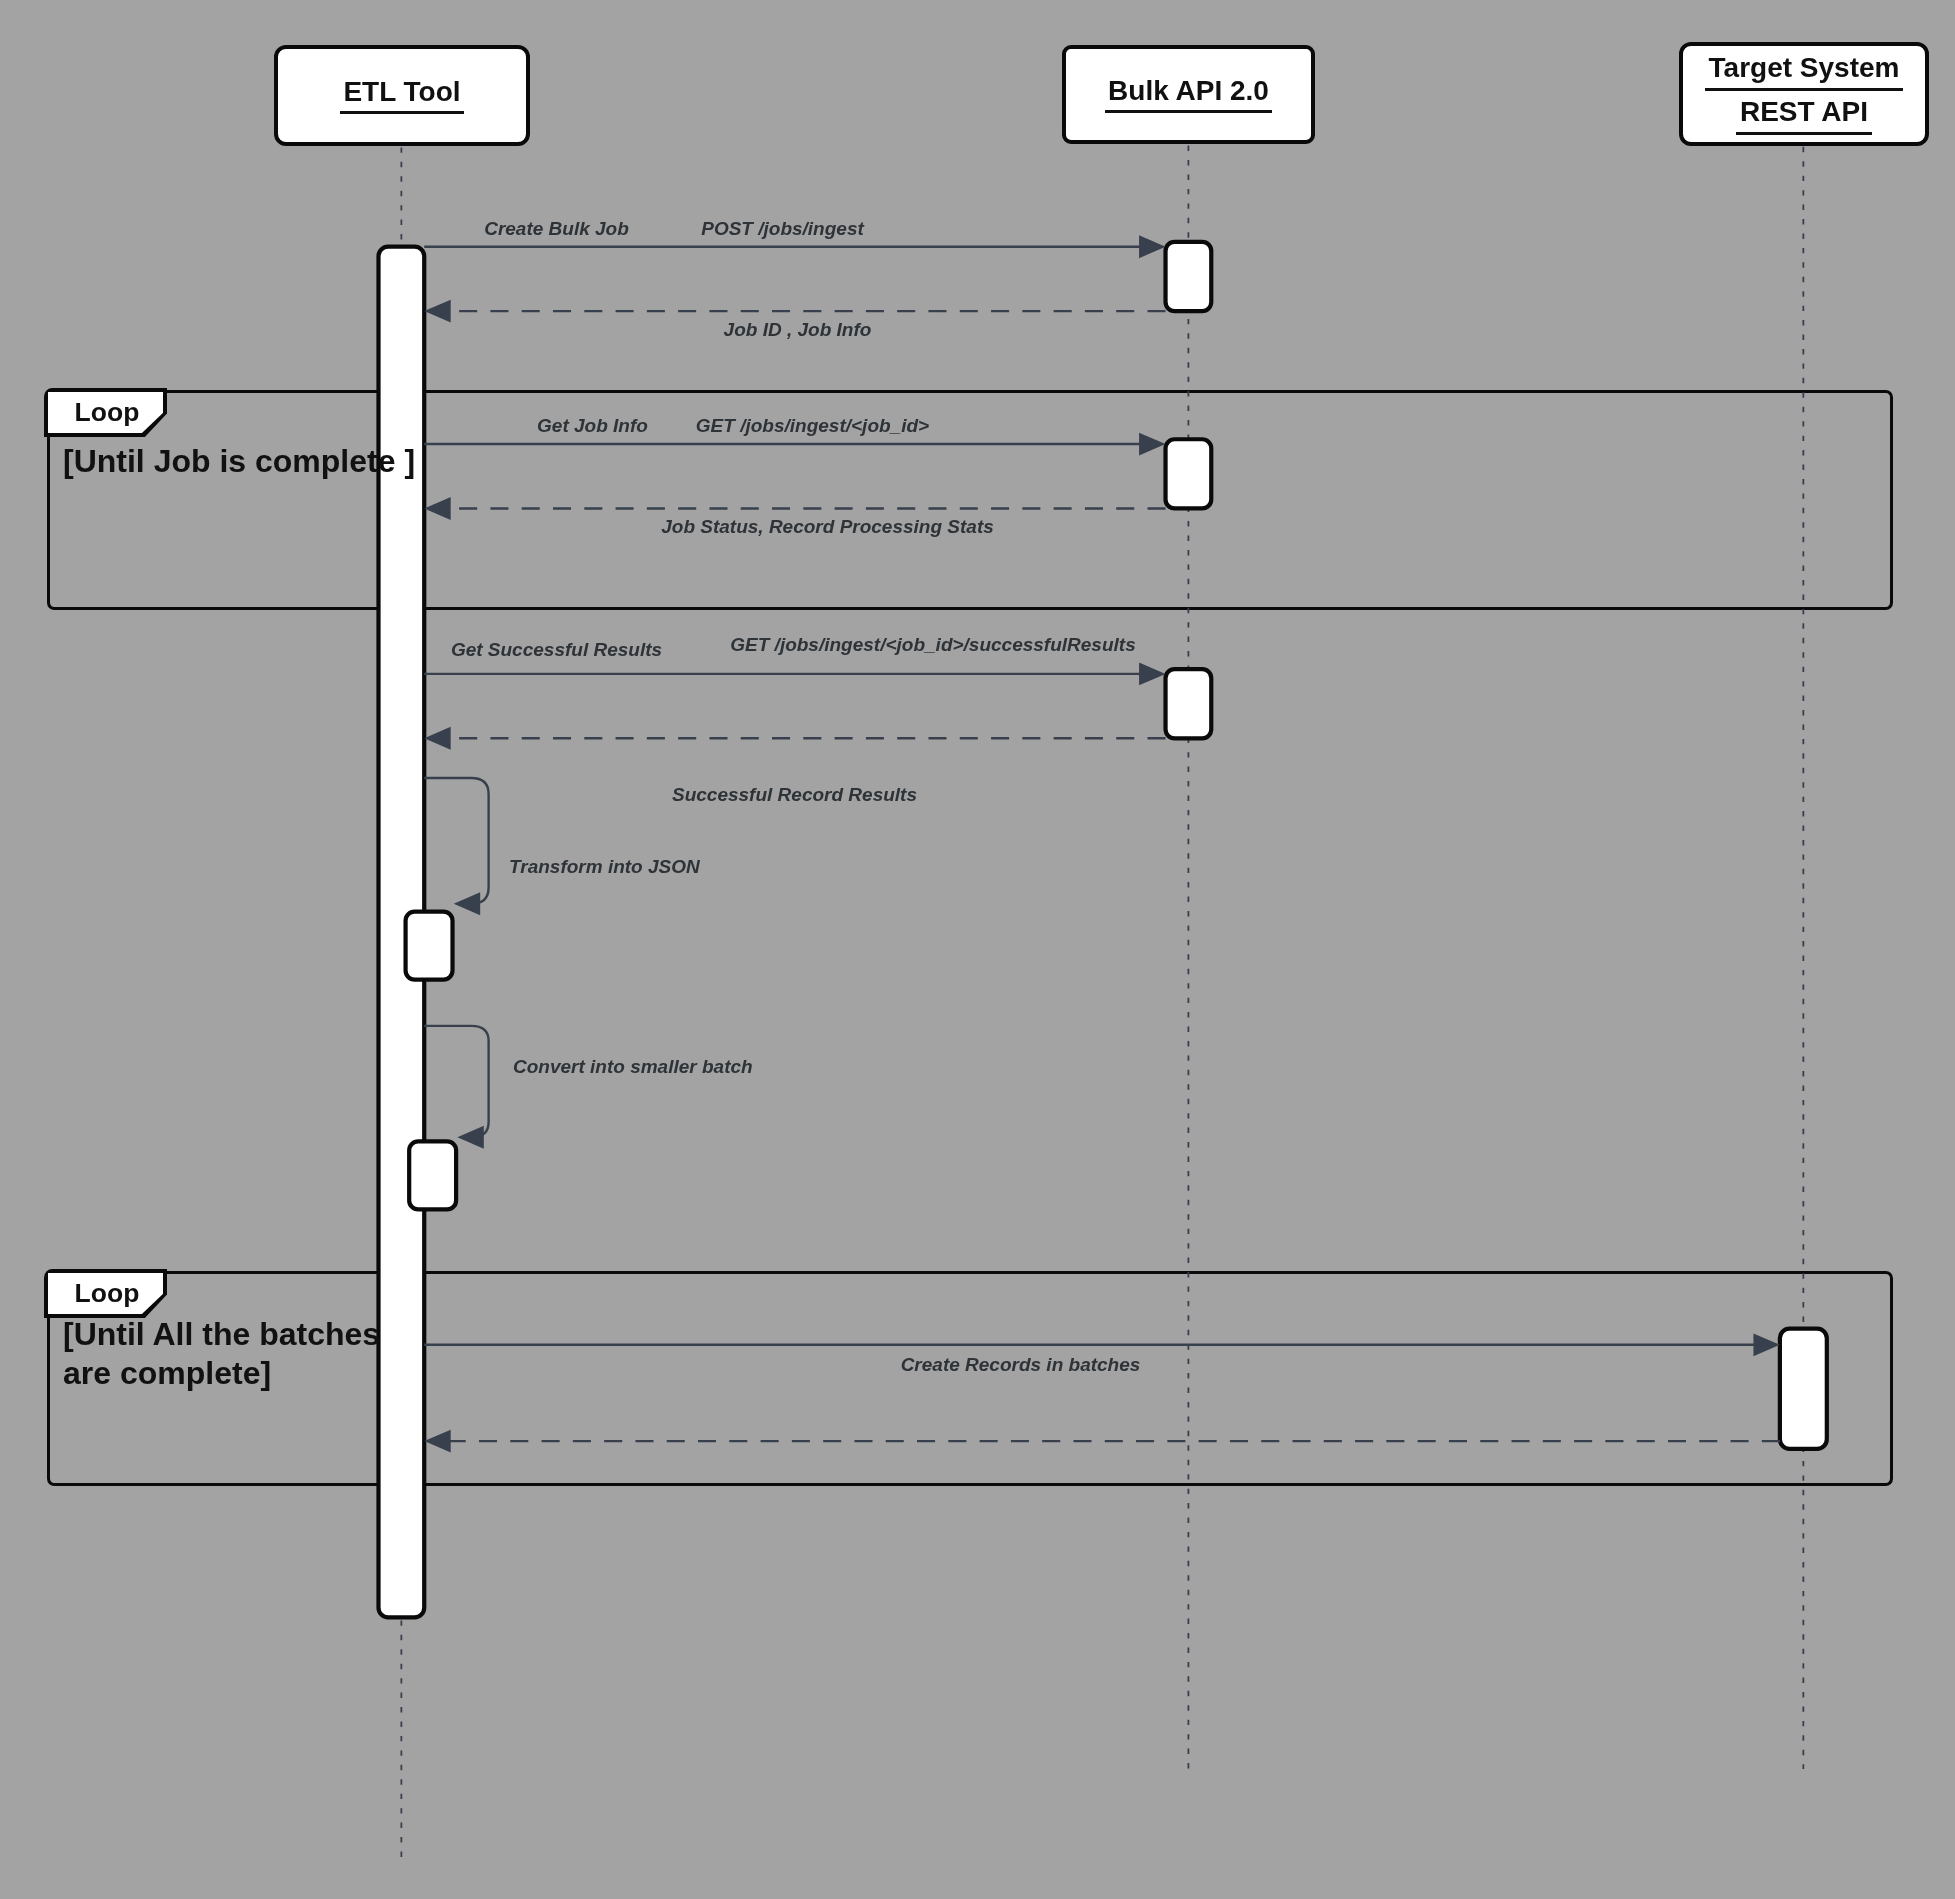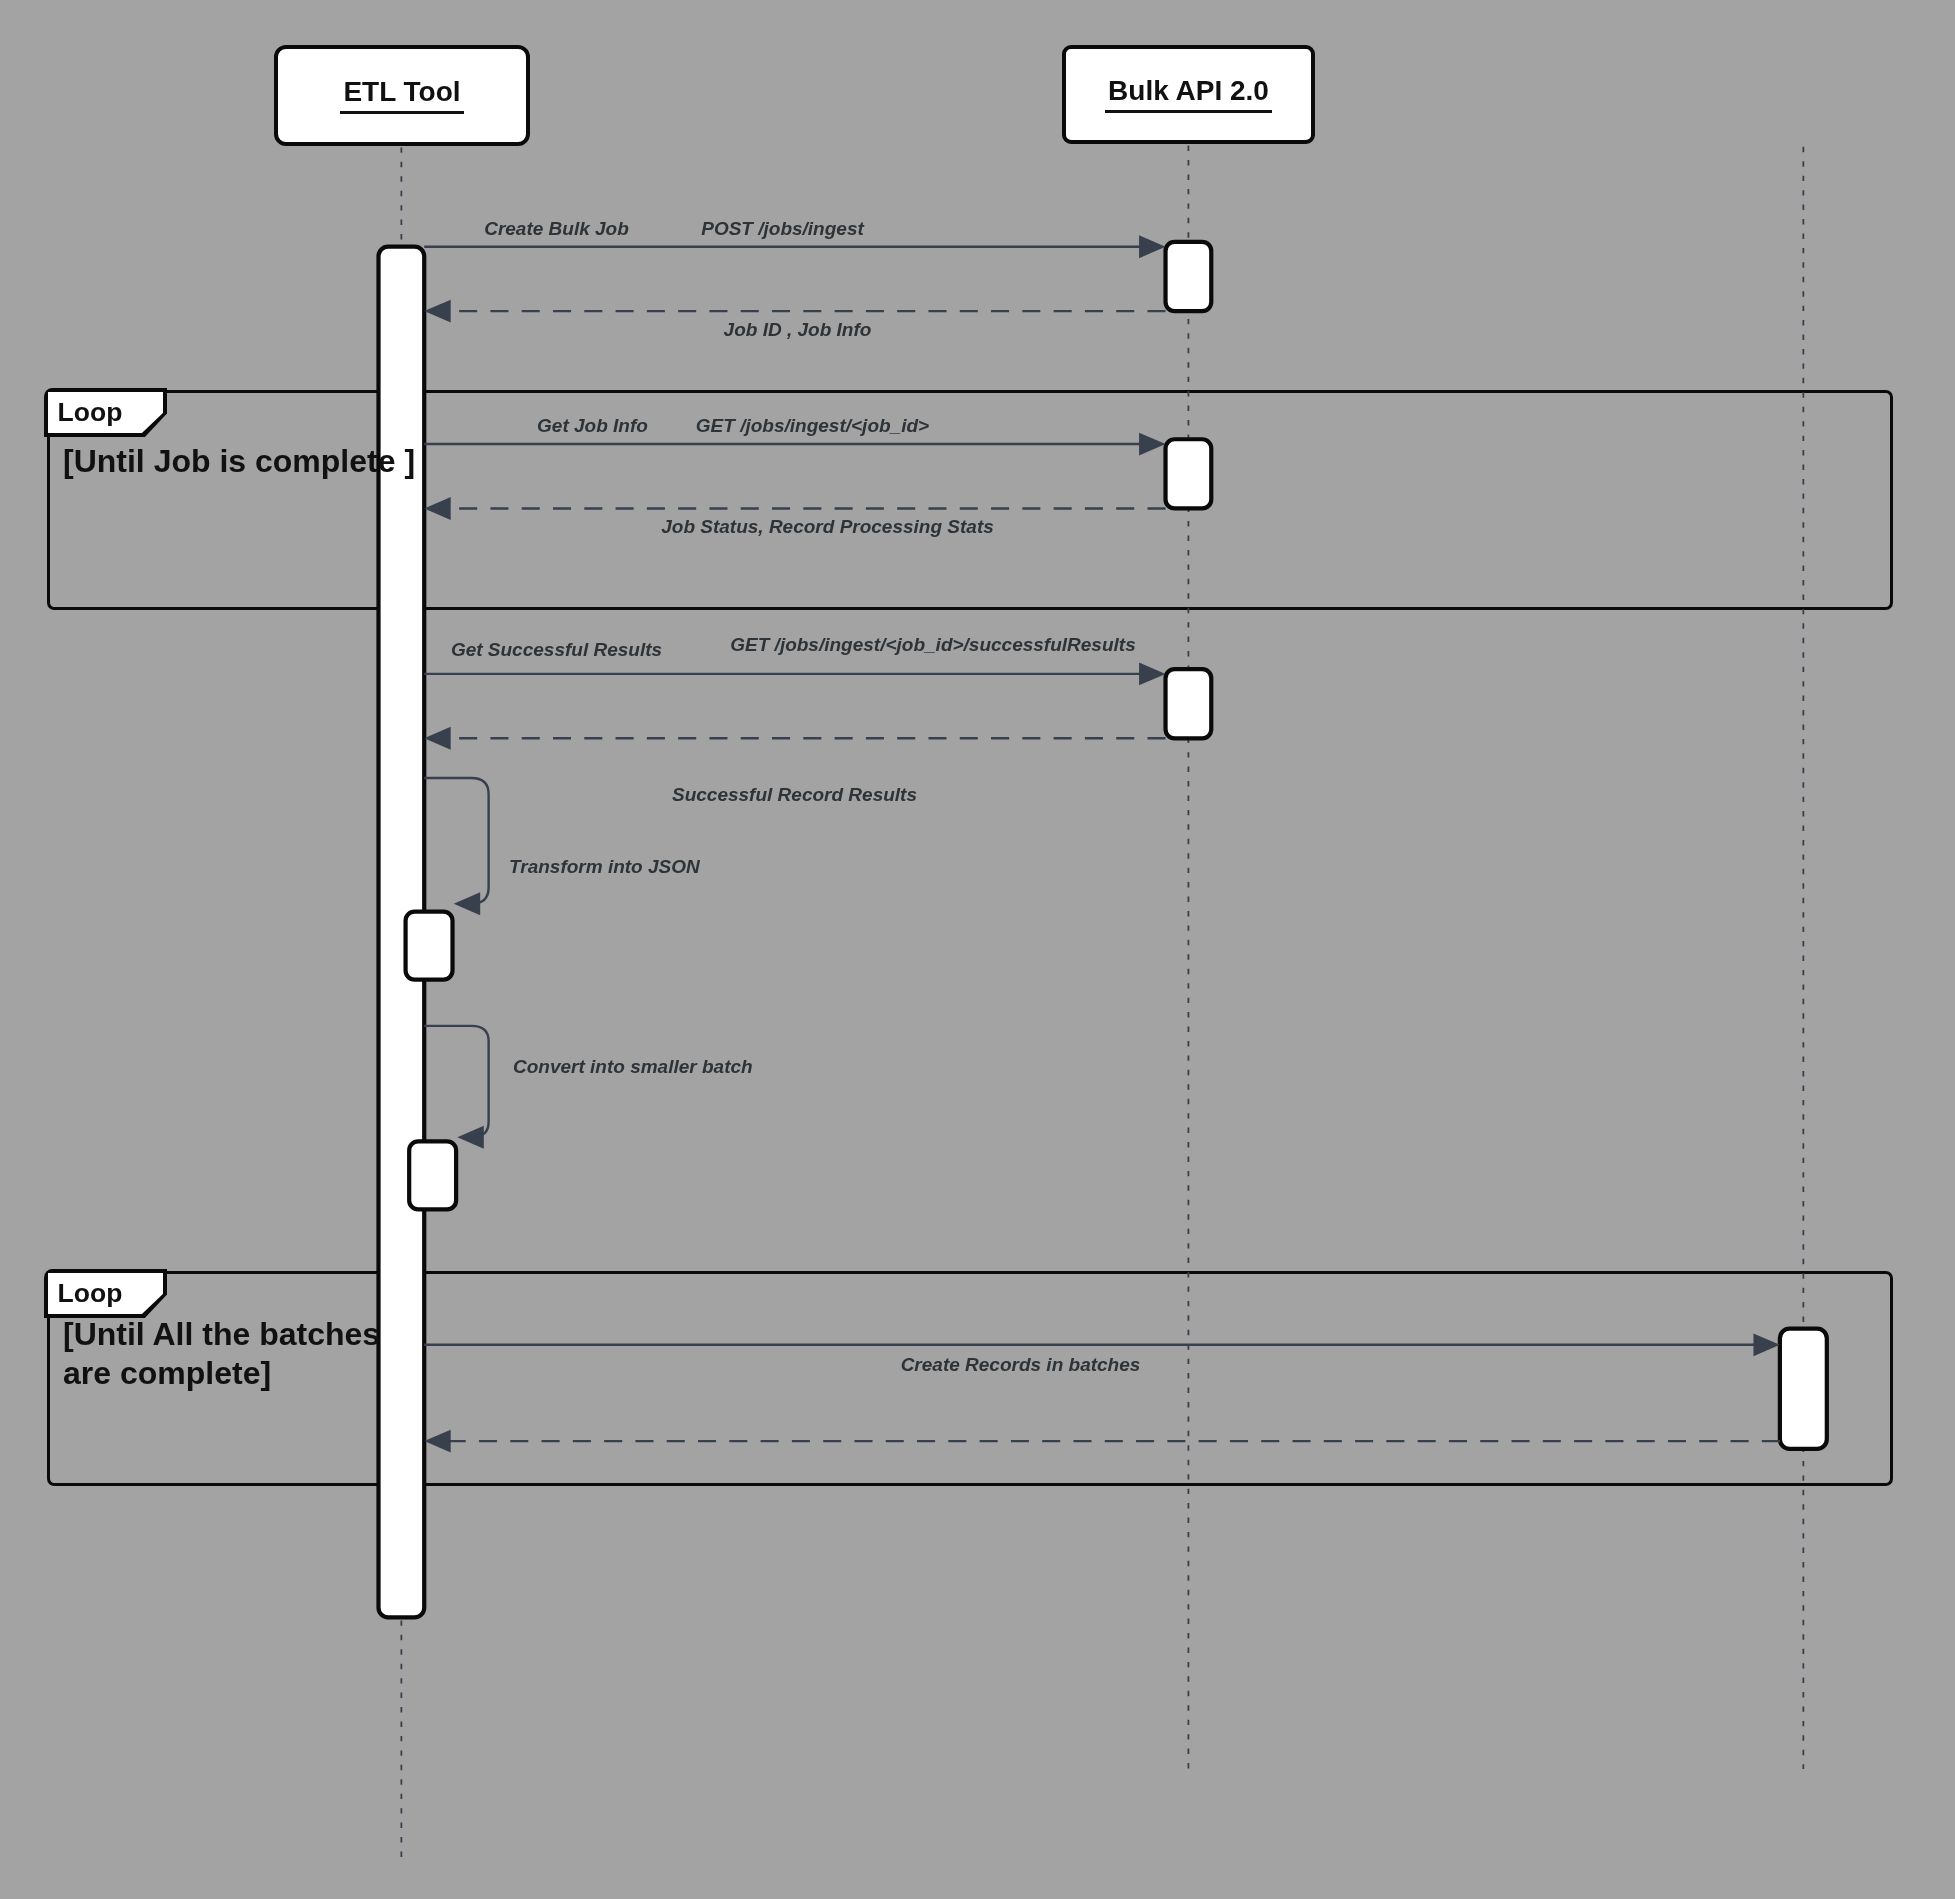--- a/index.html
+++ b/index.html
@@ -28,21 +28,21 @@
 
   
   .tab-outer {
     position:absolute; width:123px; height:49px; background:#0a0a0a;
     clip-path:polygon(0 0, 100% 0, 100% 52%, 82% 100%, 0 100%);
     border-top-left-radius:8.4px; z-index:3;
   }
   .tab-inner {
     position:absolute; left:3.6px; top:3.6px; right:3.6px; bottom:3.6px; background:#ffffff;
     clip-path:polygon(0 0, 100% 0, 100% 50%, 81% 100%, 0 100%);
-    display:flex; align-items:center; padding-left:10px;
+    display:flex; align-items:center; padding-left:27px;
     font-weight:700; font-size:26.5px; color:#111111;
   }
 
   
   .msg-label {
     position:absolute; z-index:3;
     font-weight:700; font-size:19px; color:#2e3338;
     text-align:center; white-space:nowrap; line-height:1.15;font-style:italic;
   }
   .msg-label.left { text-align:left; }
@@ -134,20 +134,24 @@
     <line x1="2958" y1="2395" x2="745" y2="2395" stroke="#39404d" stroke-width="4" stroke-dasharray="30 22"></line>
     <polygon points="705,2395 749,2376 749,2414" fill="#39404d"></polygon>
   </svg>
 
   <div class="actor-box" id="actor-etl">
     <span class="aline">ETL Tool</span>
   </div>
   <div class="actor-box" id="actor-bulk">
     <span class="aline">Bulk API 2.0</span>
   </div>
+  <div class="actor-box" id="actor-target">
+    <span class="aline">Target System</span>
+    <span class="aline">REST API</span>
+  </div>
 
   <div class="tab-outer" id="loop1-tab">
     <div class="tab-inner">Loop</div>
   </div>
   <div class="tab-outer" id="loop2-tab">
     <div class="tab-inner">Loop</div>
   </div>
 
   <div class="cond" id="loop1-cond">[Until Job is complete ]</div>
   <div class="cond" id="loop2-cond1">[Until All the batches</div>

